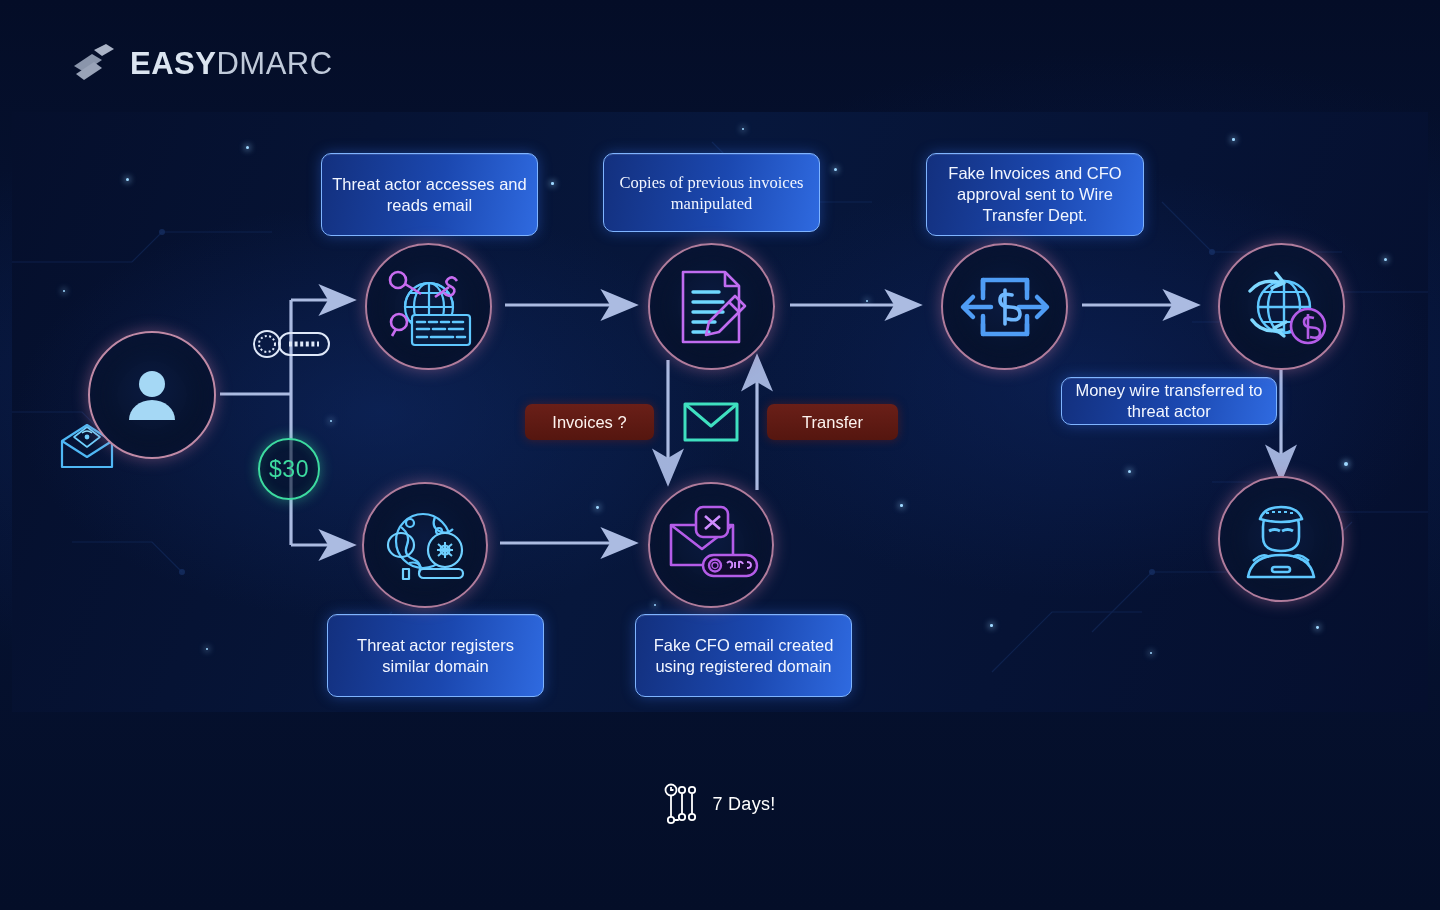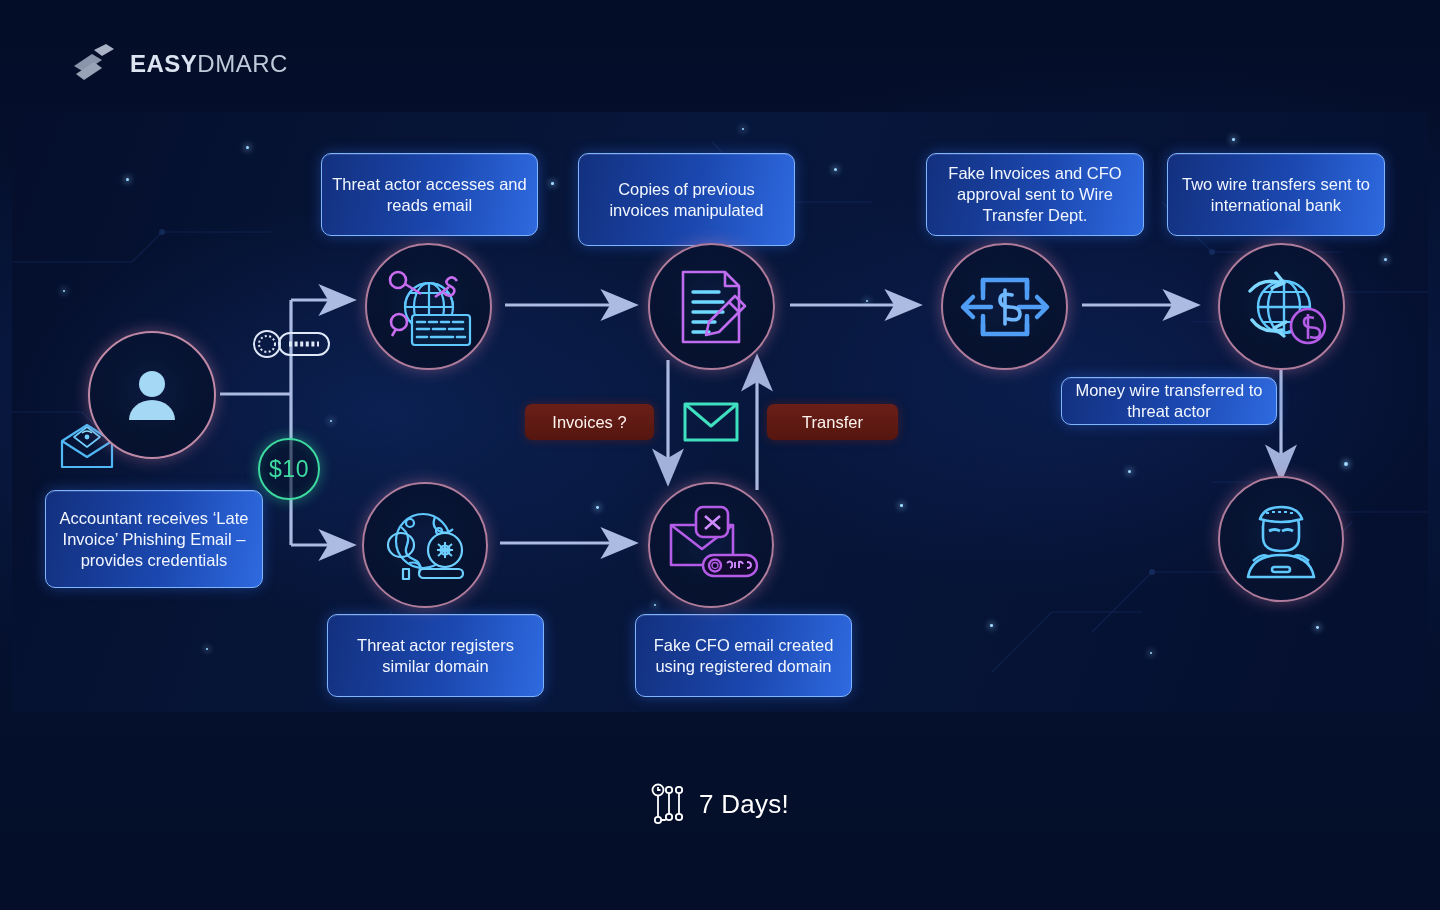--- a/index.html
+++ b/index.html
@@ -29,21 +29,21 @@
   }
   .circuit { position:absolute; inset:0; opacity:.5; pointer-events:none; }
   .stars { position:absolute; inset:0; pointer-events:none; }
   .star {
     position:absolute; border-radius:50%;
     background:#9fd8ff; box-shadow:0 0 6px 1px rgba(150,210,255,.8);
   }
   
   .logo { position:absolute; left:72px; top:44px; display:flex; align-items:center; gap:14px; }
   .logo-mark { width:44px; height:40px; }
-  .logo-text { font-size:24px; letter-spacing:.5px; color:#c9d4e4; }
+  .logo-text { font-size:31px; letter-spacing:.5px; color:#c9d4e4; }
   .logo-text b { font-weight:700; color:#dbe4f0; }
   .logo-text span { font-weight:300; color:#c0cada; }
 
   
   #wires { position:absolute; left:0; top:0; width:1440px; height:910px; pointer-events:none; }
 
   
   .node {
     position:absolute; border-radius:50%;
     background: radial-gradient(circle at 50% 45%, #0a1a40 0%, #061129 70%, #050e22 100%);
@@ -84,21 +84,21 @@
   }
   .key-chip { position:absolute; }
 
   
   .banner {
     position:absolute; left:64px; top:765px; width:1312px; height:78px;
     background:linear-gradient(90deg,#0c1e4e 0%,#123徒 0%,#102a63 30%,#1b49a8 72%,#3268e2 100%);
     clip-path: polygon(0 0, calc(100% - 52px) 0, 100% 50%, calc(100% - 52px) 100%, 0 100%);
     display:flex; align-items:center; justify-content:center; gap:14px;
   }
-  .banner-text { color:#ffffff; font-size:26px; letter-spacing:.3px; }
+  .banner-text { color:#ffffff; font-size:18px; letter-spacing:.3px; }
 </style>
 </head>
 <body>
 
 <div id="stage">
 
   <div class="logo">
     <svg class="logo-mark" viewBox="0 0 44 40">
       <path d="M2 22 L20 10 L30 16 L12 28 Z" fill="#8a95ab"></path>
       <path d="M4 30 L22 18 L30 24 L12 36 Z" fill="#99a3b8"></path>
@@ -190,54 +190,48 @@
 
       <path d="M757 490 V358" marker-end="url(#ahd)"></path>
 
       <path d="M1281 368 V478" marker-end="url(#ahd)"></path>
     </g>
   </svg>
 
   <div class="label" style="left:321px; top:153px; width:217px; height:83px;justify-content:center;">
     <span>Threat actor accesses and reads email</span>
   </div>
-  <div class="label" style="left:578px; top:153px; width:217px; height:93px;">
+  <div class="label" style="left:603px; top:153px; width:217px; height:79px;font-family:Liberation Serif, serif;">
     <span>Copies of previous invoices manipulated</span>
   </div>
   <div class="label" style="left:926px; top:153px; width:218px; height:83px;">
     <span>Fake Invoices and CFO approval sent to Wire Transfer Dept.</span>
   </div>
-  <div class="label" style="left:1167px; top:153px; width:218px; height:83px;">
-    <span>Two wire transfers sent to international bank</span>
-  </div>
 
   <div class="label" style="left:327px; top:614px; width:217px; height:83px;">
     <span>Threat actor registers similar domain</span>
   </div>
   <div class="label" style="left:611px; top:614px; width:217px; height:83px;margin-left:24px;">
     <span>Fake CFO email created using registered domain</span>
   </div>
 
-  <div class="label" style="left:45px; top:490px; width:218px; height:98px;">
-    <span>Accountant receives ‘Late Invoice’ Phishing Email – provides credentials</span>
-  </div>
 
   <div class="label" style="left:1061px; top:377px; width:216px; height:48px;">
     <span>Money wire transferred to threat actor</span>
   </div>
 
   <div class="badge" style="left:525px; top:404px; width:129px; height:36px;">
     <span>Invoices ?</span>
   </div>
   <div class="badge" style="left:767px; top:404px; width:131px; height:36px;">
     <span>Transfer</span>
   </div>
 
   <div class="money-badge" style="left:258px; top:438px;">
-    <span>$10</span>
+    <span>$30</span>
   </div>
 
   <div class="key-chip" style="left:251px; top:327px;">
     <svg width="82" height="34" viewBox="0 0 82 34">
       <g fill="none" stroke="#dfe8f8" stroke-width="2">
         <circle cx="16" cy="17" r="13"></circle>
         <circle cx="16" cy="17" r="8" stroke-dasharray="2 2.4"></circle>
         <rect x="28" y="6" width="50" height="22" rx="11"></rect>
         <path d="M38 17 h30" stroke-width="5" stroke-dasharray="3 2.6"></path>
       </g>

